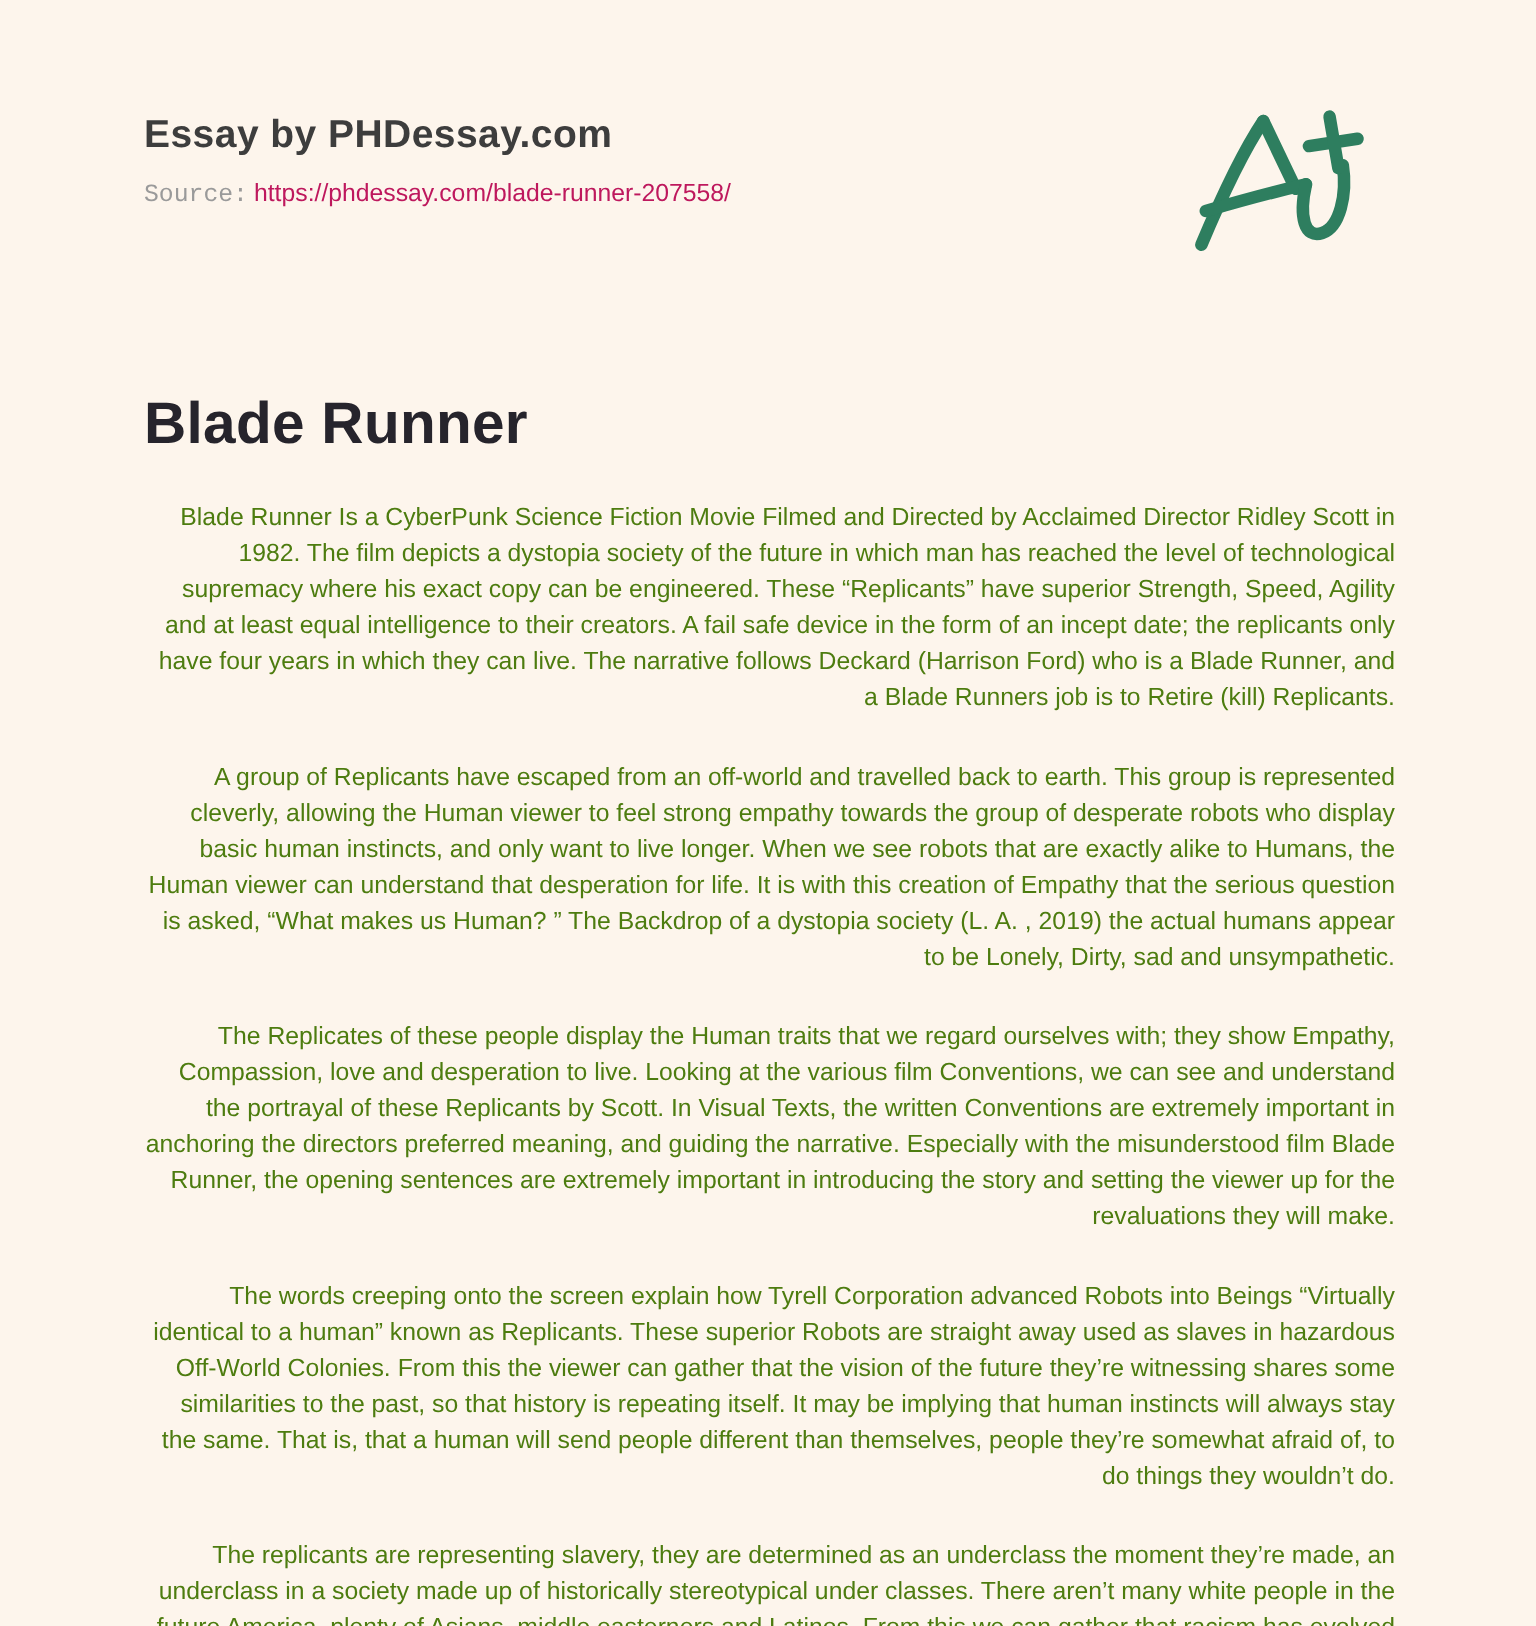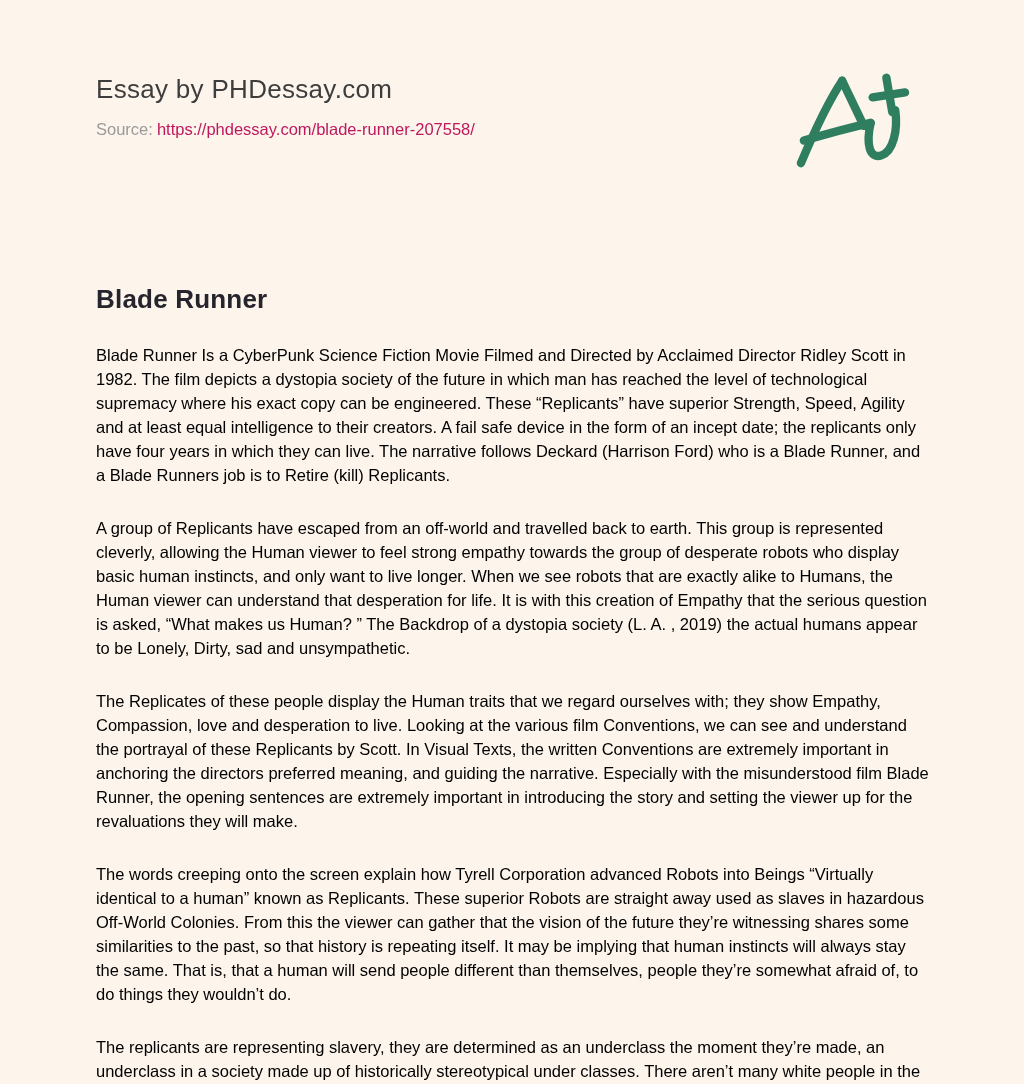--- a/index.html
+++ b/index.html
@@ -16,58 +16,59 @@
     width: 1024px;
     padding: 74px 96px 30px 96px;
   }
   .page-header {
     display: flex;
     justify-content: space-between;
     align-items: flex-start;
   }
   .site-title {
     font-size: 26px;
-    font-weight: 400;
+    font-weight: 700;
     color: #3d3d3d;
     letter-spacing: 0.3px;
   }
   .source-line {
     margin-top: 15px;
     font-size: 16.5px;
   }
   .source-label {
     color: #9a9a9a;
+    font-family: Liberation Mono, monospace;
   }
   .source-link {
     color: #be185d;
     text-decoration: none;
     margin-left: 4px;
   }
   .logo {
     margin-top: -10px;
     margin-right: 12px;
     flex: 0 0 auto;
   }
   .essay-title {
-    margin-top: 106px;
-    font-size: 26px;
+    margin-top: 82px;
+    font-size: 39px;
     font-weight: 700;
     color: #26242c;
     letter-spacing: 0.2px;
   }
   .essay-body {
     margin-top: 28px;
     width: 834px;
   }
   .essay-body p {
     font-size: 16.5px;
     line-height: 24px;
-    color: #000000;
+    color: #4d7c0f;
     margin-bottom: 29px;
-    text-align: left;
+    text-align: right;
   }
 </style>
 </head>
 <body>
 
 <div class="content">
 
   <header class="page-header">
     <div class="header-left">
       <h1 class="site-title">Essay by PHDessay.com</h1>

